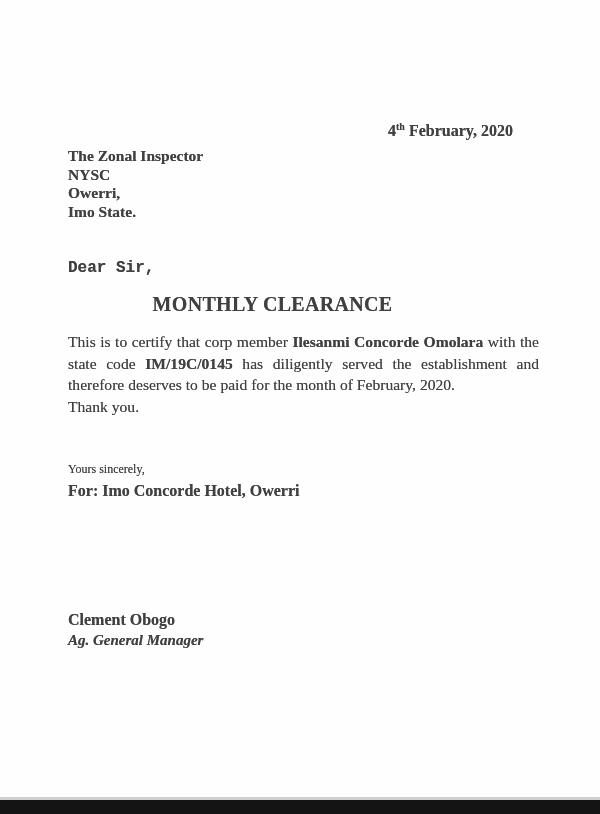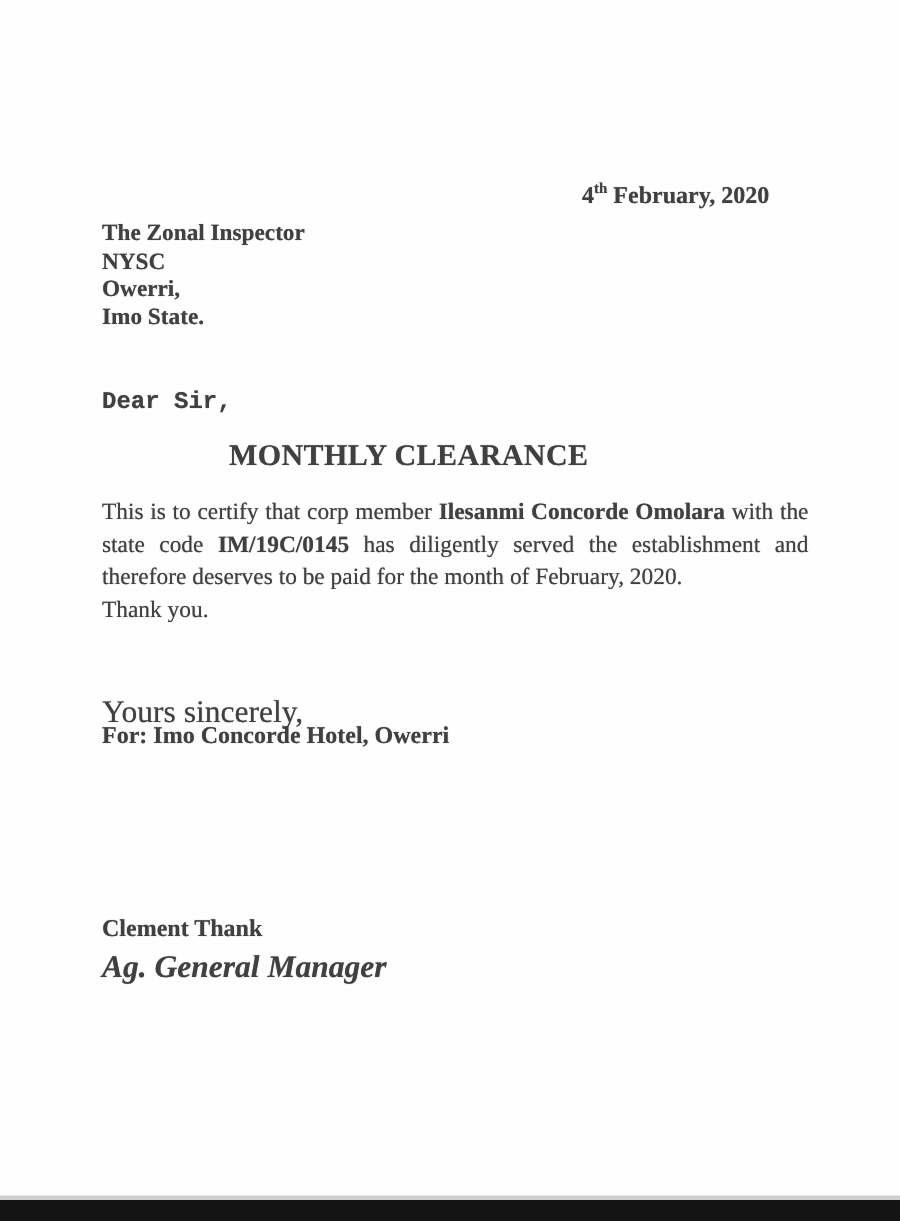--- a/index.html
+++ b/index.html
@@ -27,33 +27,33 @@
   .subject{
     position:absolute;left:0;top:293px;width:545px;
     text-align:center;font-size:20px;font-weight:bold;letter-spacing:0.3px;
   }
   .body-block{
     position:absolute;left:68px;top:331px;width:471px;
     font-size:15.6px;line-height:21.5px;
   }
   .body-paragraph{text-align:justify;}
   .valediction{
-    position:absolute;left:68px;top:462px;font-size:21px;
+    position:absolute;left:68px;top:462px;font-size:12px;
   }
   .for-line{
     position:absolute;left:68px;top:482px;
     font-size:16px;font-weight:bold;
   }
   .signatory-name{
     position:absolute;left:68px;top:611px;
     font-size:16px;font-weight:bold;
   }
   .signatory-title{
     position:absolute;left:68px;top:632px;
-    font-size:21px;font-weight:bold;font-style:italic;
+    font-size:15px;font-weight:bold;font-style:italic;
   }
   .bottom-divider{
     position:absolute;left:0;top:797px;width:600px;height:3px;
     background:#cfcfcf;
   }
   .bottom-bar{
     position:absolute;left:0;top:800px;width:600px;height:14px;
     background:#141414;
   }
 </style>
@@ -77,20 +77,20 @@
 
   <div class="body-block txt">
     <div class="body-paragraph"><span>This is to certify that corp member </span><span style="font-weight: bold;">Ilesanmi Concorde Omolara</span><span> with the state code </span><span style="font-weight: bold;">IM/19C/0145</span><span> has diligently served the establishment and therefore deserves to be paid for the month of February, 2020.</span></div>
     <div class="closing-line">Thank you.</div>
   </div>
 
   <div class="valediction txt">Yours sincerely,</div>
 
   <div class="for-line txt">For: Imo Concorde Hotel, Owerri</div>
 
-  <div class="signatory-name txt">Clement Thank</div>
+  <div class="signatory-name txt">Clement Obogo</div>
 
   <div class="signatory-title txt">Ag. General Manager</div>
 
   <div class="bottom-divider"></div>
   <div class="bottom-bar"></div>
 
 </div>
 
 </body></html>

